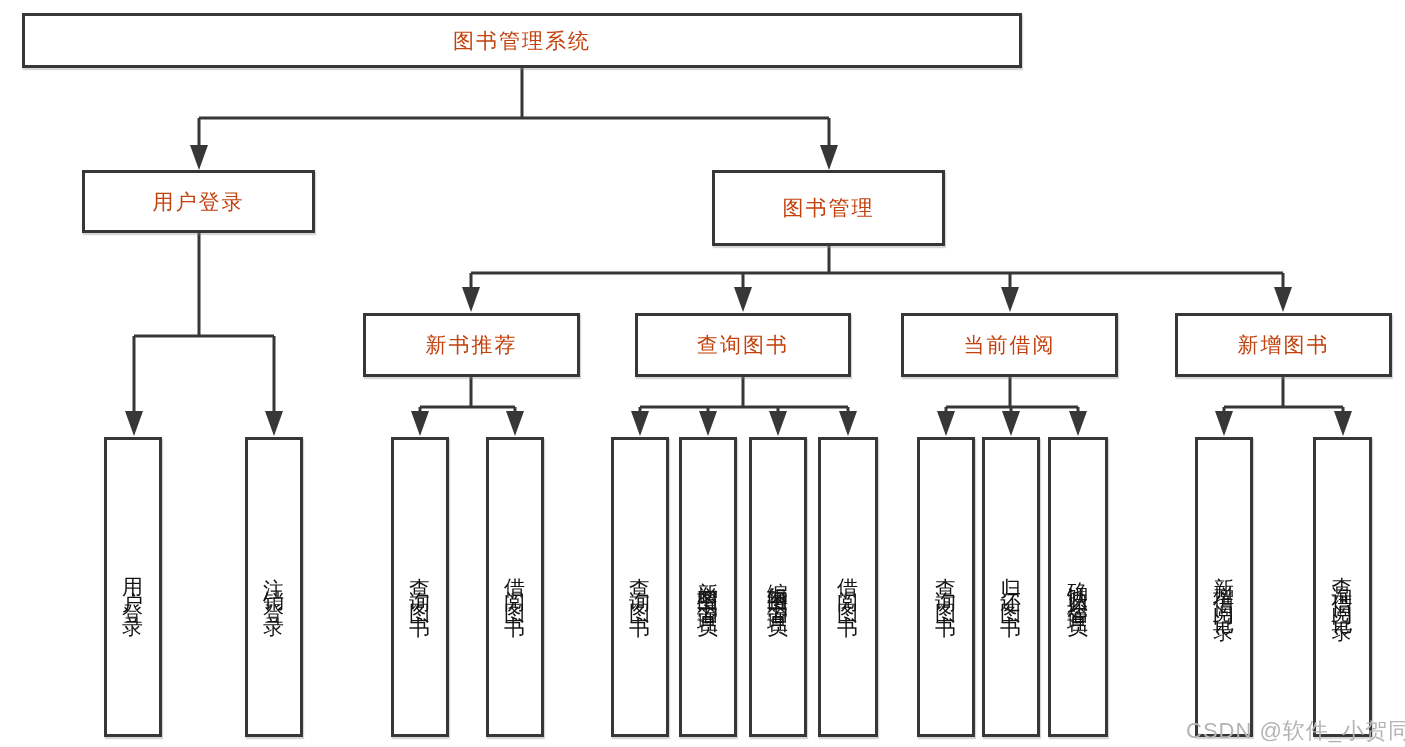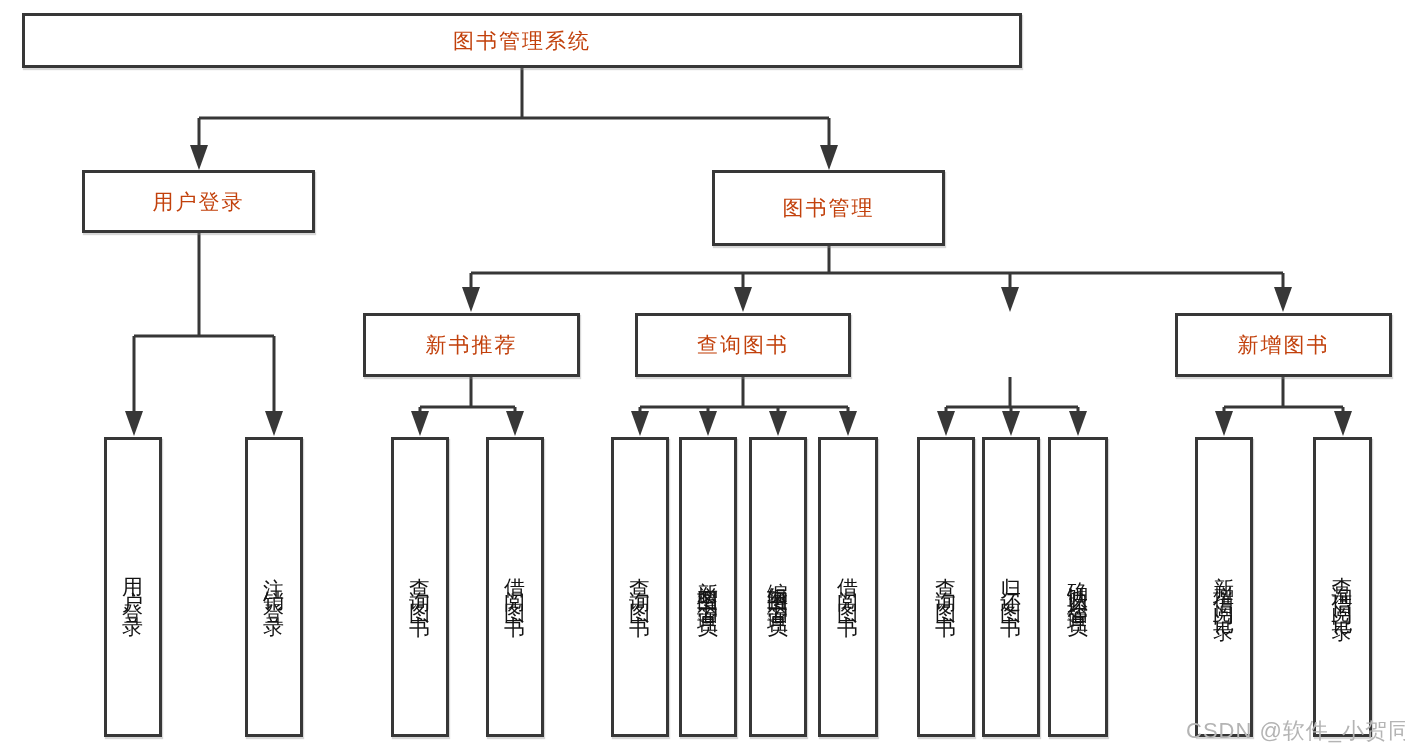--- a/index.html
+++ b/index.html
@@ -136,20 +136,23 @@
   <div class="box l2b">
     <span class="hlabel">图书管理</span>
   </div>
 
   <div class="box l3a">
     <span class="hlabel">新书推荐</span>
   </div>
   <div class="box l3b">
     <span class="hlabel">查询图书</span>
   </div>
+  <div class="box l3c">
+    <span class="hlabel">当前借阅</span>
+  </div>
   <div class="box l3d">
     <span class="hlabel">新增图书</span>
   </div>
 
   <div class="box leaf p1">
     <span class="vt">用户登录</span>
   </div>
   <div class="box leaf p2">
     <span class="vt">注销登录</span>
   </div>

